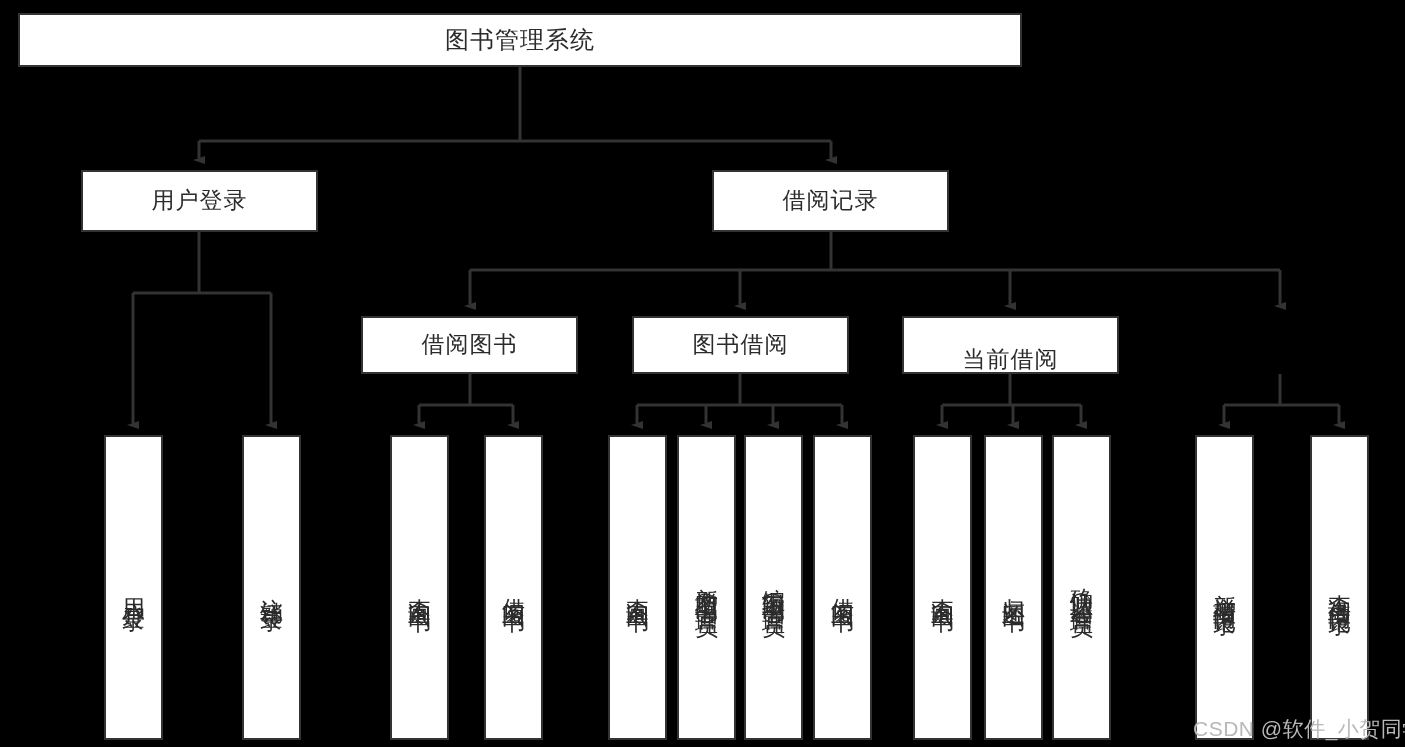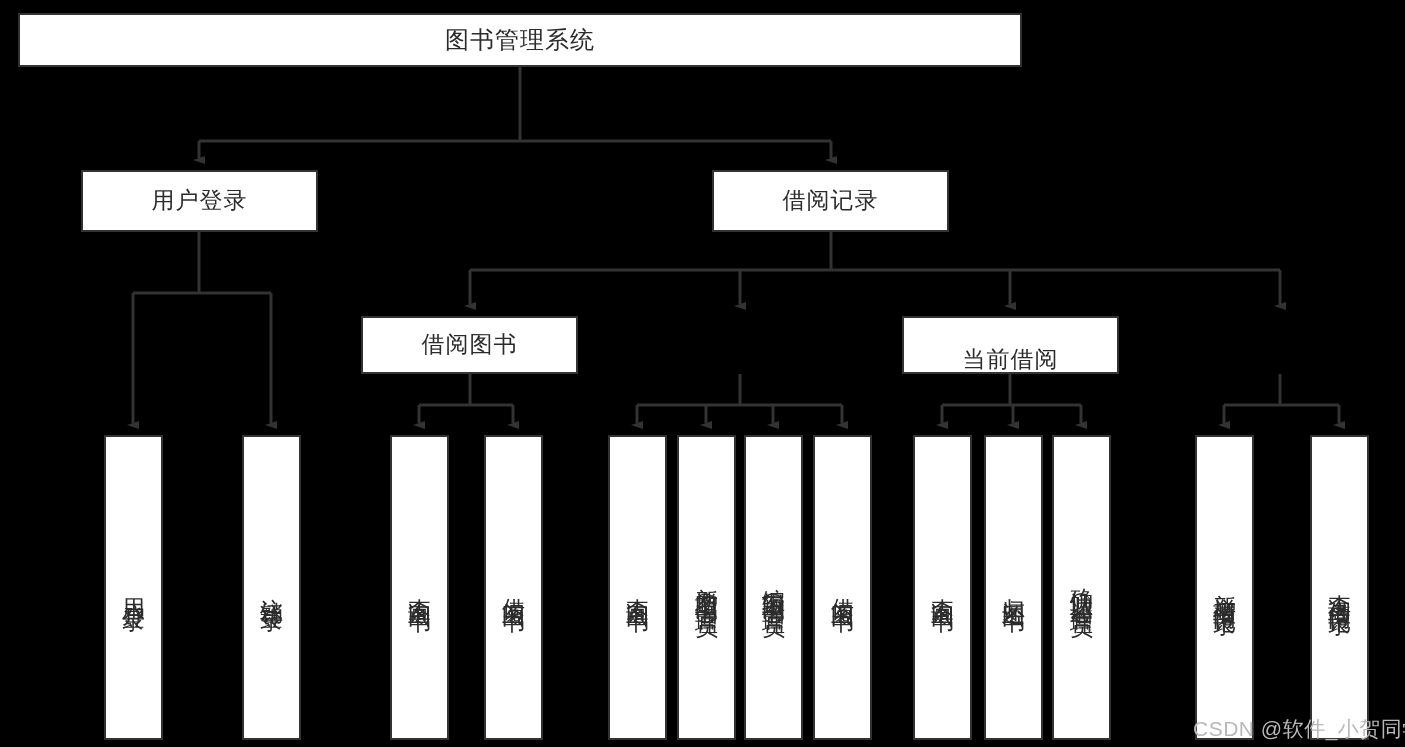--- a/index.html
+++ b/index.html
@@ -124,20 +124,23 @@
   <div class="node horizontal" style="left:81px; top:170px; width:237px; height:62px;">
     <span>用户登录</span>
   </div>
   <div class="node horizontal" style="left:712px; top:170px; width:237px; height:62px;">
     <span>借阅记录</span>
   </div>
 
   <div class="node horizontal" style="left:361px; top:316px; width:217px; height:58px;">
     <span>借阅图书</span>
   </div>
+  <div class="node horizontal" style="left:632px; top:316px; width:217px; height:58px;">
+    <span>图书借阅</span>
+  </div>
   <div class="node horizontal" style="left:902px; top:316px; width:217px; height:58px;align-items:flex-end;">
     <span>当前借阅</span>
   </div>
 
   <div class="node vertical" style="left:104px; top:435px; width:59px; height:305px;">
     <span class="vtext">用户登录</span>
   </div>
   <div class="node vertical" style="left:242px; top:435px; width:59px; height:305px;">
     <span class="vtext">注销登录</span>
   </div>

